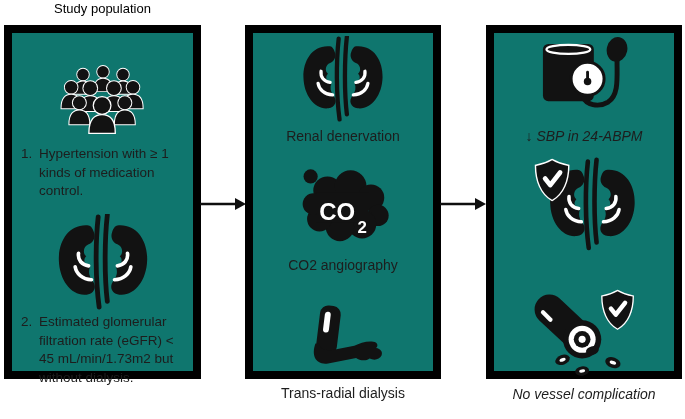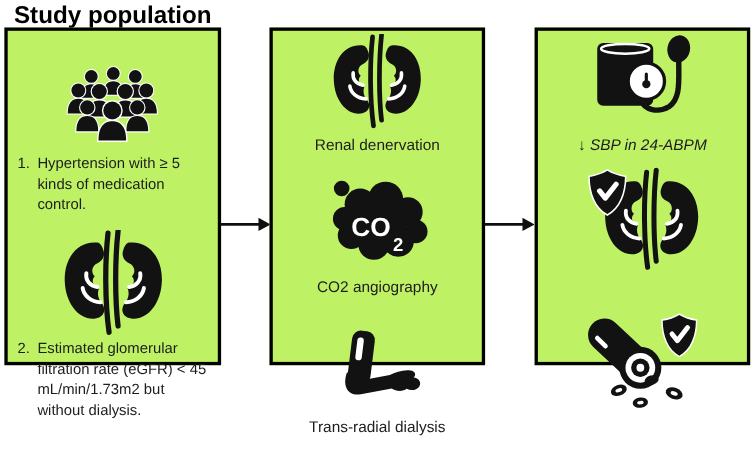--- a/index.html
+++ b/index.html
@@ -1,26 +1,26 @@
 <!DOCTYPE html>
 <html><head>
 <meta charset="utf-8">
 <style>
   html,body{margin:0;padding:0;background:#fff;}
   .canvas{
     position:relative;width:685px;height:419px;background:#ffffff;
     font-family:"Liberation Sans","DejaVu Sans",sans-serif;overflow:hidden;
   }
   .col-title{
-    position:absolute;top:1px;font-weight:700;font-size:22px;color:#000;
+    position:absolute;top:1px;font-weight:400;font-size:13px;color:#000;
     text-align:center;white-space:nowrap;
   }
   .panel{
-    position:absolute;top:25px;height:307px;border:3px solid #000000;
-    background:#bef264;box-sizing:border-box;
+    position:absolute;top:25px;height:354px;border:8px solid #000000;
+    background:#0f766e;box-sizing:border-box;
   }
   .icon{position:absolute;left:50%;transform:translateX(-50%);}
   .caption{
     position:absolute;left:0;right:0;text-align:center;font-size:14px;
     color:#1d1d1d;white-space:nowrap;
   }
   .numitem{
     position:absolute;display:flex;font-size:13.5px;line-height:1.38;color:#1d1d1d;
   }
   .numitem .num{width:18px;flex:none;}
@@ -68,21 +68,21 @@
         <use href="#gperson" transform="translate(88,30) scale(0.92)"></use>
         <use href="#gperson" transform="translate(41,31) scale(1.0)"></use>
         <use href="#gperson" transform="translate(67,31) scale(1.0)"></use>
         <use href="#gperson" transform="translate(29,47) scale(0.95)"></use>
         <use href="#gperson" transform="translate(79,47) scale(0.95)"></use>
         <use href="#gperson" transform="translate(54,50) scale(1.2)"></use>
       </g>
     </svg>
     <div class="numitem" style="top:112px;left:9px;right:6px;">
       <span class="num">1.</span>
-      <span class="txt">Hypertension with ≥ 5 kinds of medication control.</span>
+      <span class="txt">Hypertension with ≥ 1 kinds of medication control.</span>
     </div>
     <svg class="icon" style="top:181px;" width="96" viewBox="0 0 100 100">
       <use href="#gkidneys"></use>
     </svg>
     <div class="numitem" style="top:280px;left:9px;right:6px;">
       <span class="num">2.</span>
       <span class="txt">Estimated glomerular filtration rate (eGFR) &lt; 45 mL/min/1.73m2 but without dialysis.</span>
     </div>
   </div>
 
@@ -160,15 +160,16 @@
         <ellipse cx="90" cy="79" rx="8.5" ry="5.6" transform="rotate(20 90 79)"></ellipse>
         <ellipse cx="57" cy="88" rx="7.5" ry="5" transform="rotate(-8 57 88)"></ellipse>
       </g>
       <g fill="#ffffff">
         <ellipse cx="36" cy="76" rx="3.4" ry="1.8" transform="rotate(-20 36 76)"></ellipse>
         <ellipse cx="90" cy="79" rx="3.6" ry="1.9" transform="rotate(20 90 79)"></ellipse>
         <ellipse cx="57" cy="88" rx="3.2" ry="1.7" transform="rotate(-8 57 88)"></ellipse>
       </g>
       <use href="#gshield" transform="translate(76,1) scale(0.95)" fill="#121212" stroke="#fff" stroke-width="3" paint-order="stroke"></use>
     </svg>
+    <div class="caption" style="top:353px;">No vessel complication</div>
   </div>
 
 </div>
 
 </body></html>

